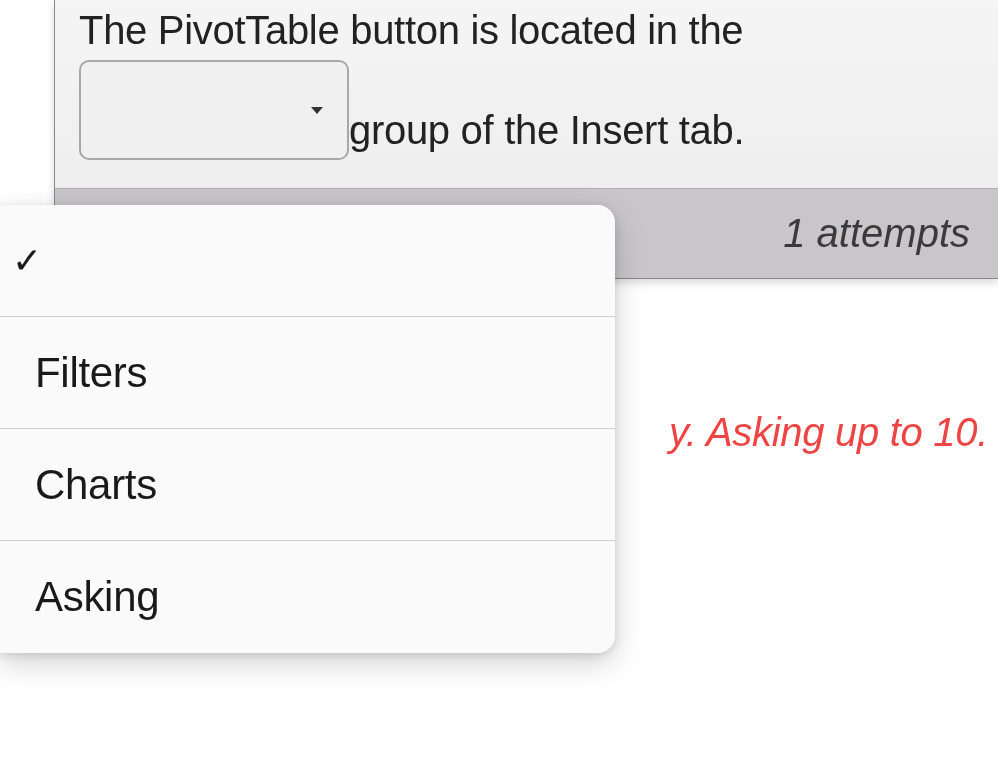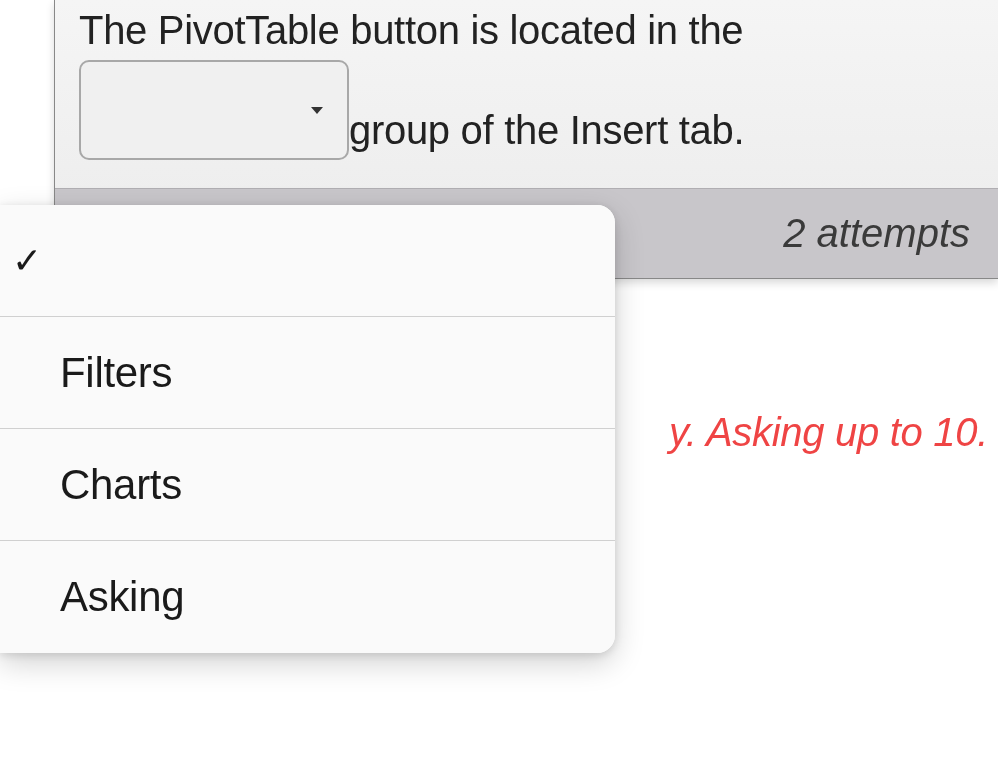--- a/index.html
+++ b/index.html
@@ -98,21 +98,21 @@
       background: #fafafa;
       border-radius: 0 18px 18px 0;
       box-shadow: 0 10px 30px rgba(0,0,0,0.18), 0 2px 8px rgba(0,0,0,0.12);
       overflow: hidden;
     }
     
     .menu-item {
       height: 112px;
       display: flex;
       align-items: center;
-      padding-left: 60px;
+      padding-left: 35px;
       font-size: 42px;
       color: #1a1a1a;
       border-bottom: 1px solid #d0d0d0;
       background: #fafafa;
       cursor: pointer;
       letter-spacing: -0.3px;
     }
     
     .menu-item:last-child {
       border-bottom: none;
@@ -138,21 +138,21 @@
         <span class="dropdown-caret">
           <svg width="16" height="10" viewBox="0 0 16 10">
             <polygon points="2,2 14,2 8,9" fill="#333"></polygon>
           </svg>
         </span>
       </span>
       <span>group of the Insert tab.</span>
     </div>
   </div>
   <div class="attempts-bar">
-    <span>2 attempts</span>
+    <span>1 attempts</span>
   </div>
 </div>
 
 <div class="info-text">y. Asking up to 10.</div>
 
 <div class="dropdown-menu">
   <div class="menu-item blank">
     <span class="check">✓</span>
   </div>
   <div class="menu-item">

